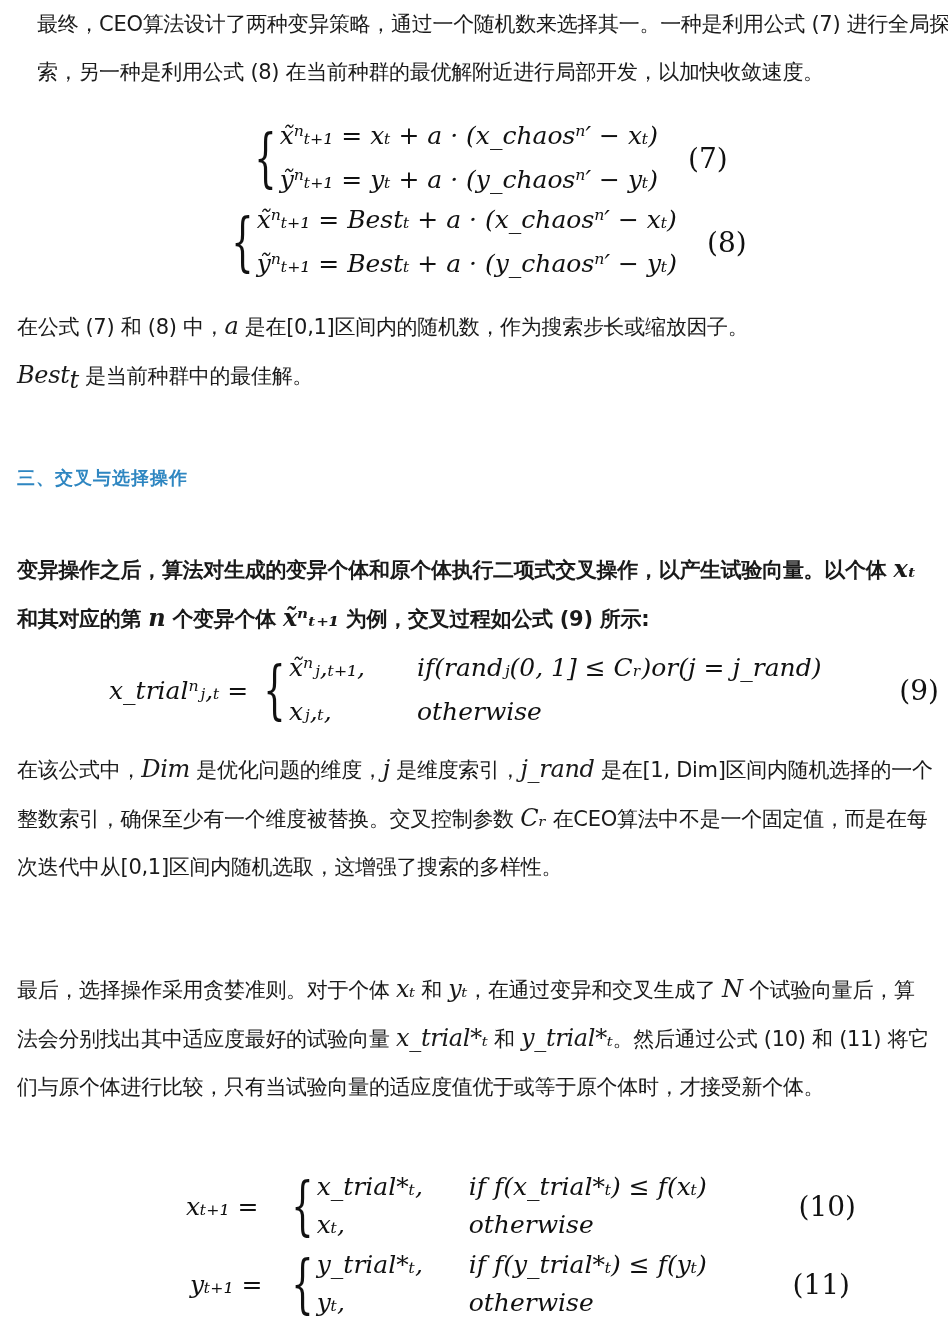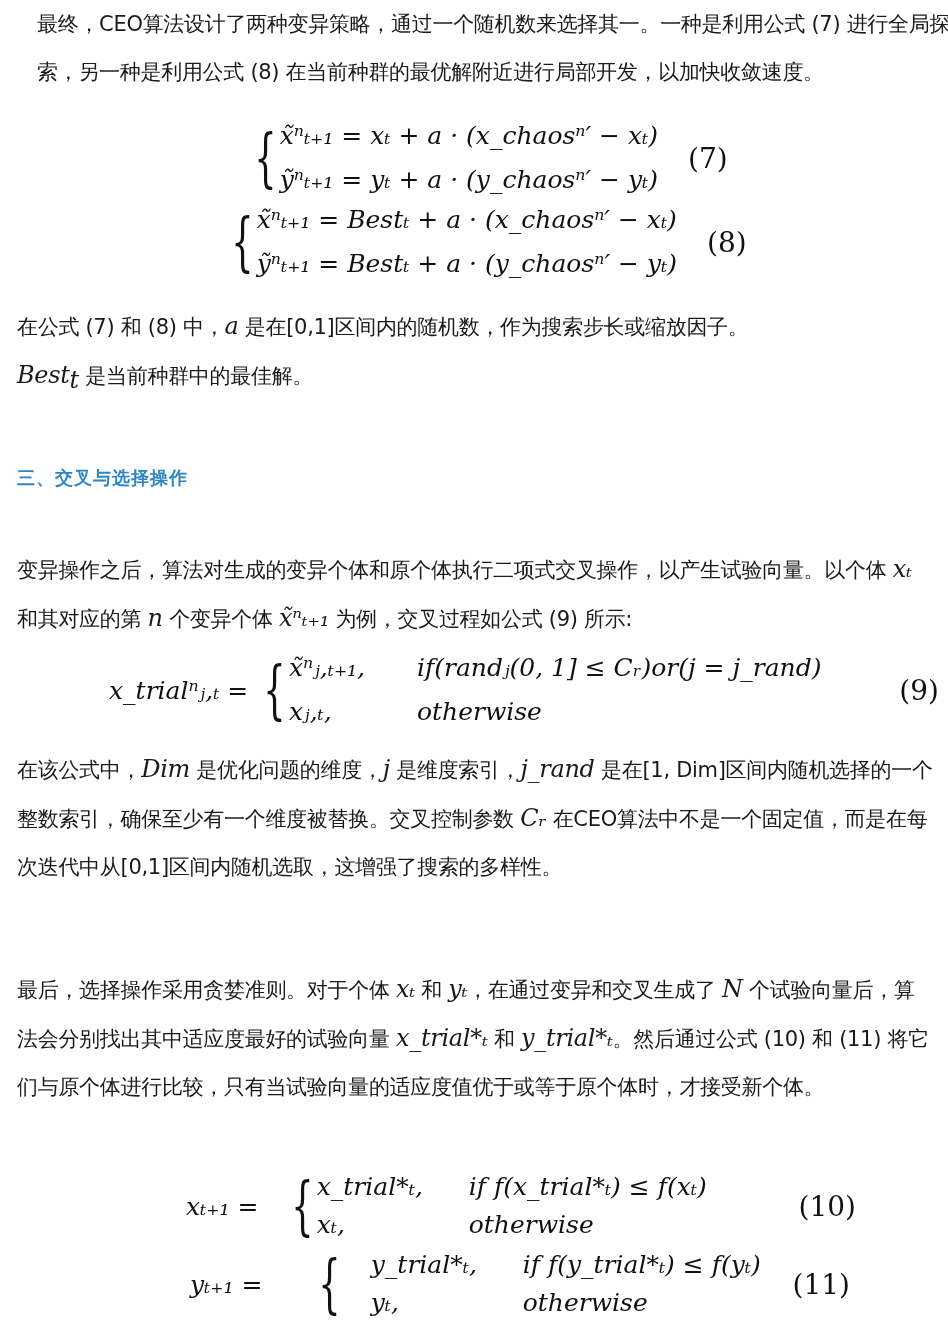--- a/index.html
+++ b/index.html
@@ -58,21 +58,21 @@
   <span class="eqnum" style="margin-left:30px;">(8)</span>
 </div>
 
 <p class="para" style="top:302px;">
   <span>在公式 (7) 和 (8) 中，</span><span class="m">a</span><span> 是在[0,1]区间内的随机数，作为搜索步长或缩放因子。</span><br>
   <span class="m">Best</span><sub class="m">t</sub><span> 是当前种群中的最佳解。</span>
 </p>
 
 <div class="heading">三、交叉与选择操作</div>
 
-<p class="para" style="top:545px;">
+<p class="para" style="top:545px;font-weight:bold;">
   <span>变异操作之后，算法对生成的变异个体和原个体执行二项式交叉操作，以产生试验向量。以个体 </span><span class="m">xₜ</span><span> 和其对应的第 </span><span class="m">n</span><span> 个变异个体 </span><span class="m">x̃ⁿₜ₊₁</span><span> 为例，交叉过程如公式 (9) 所示:</span>
 </p>
 
 <div class="eq" style="left:98px; top:646px; width:830px;margin-left:11px;">
   <span class="lhs">x_trialⁿⱼ,ₜ =</span>
   <span class="brace" style="margin-left:6px;">{</span>
   <div class="cases">
     <span class="row"><span class="cond" style="width:128px;">x̃ⁿⱼ,ₜ₊₁,</span><span>if(randⱼ(0, 1] ≤ Cᵣ)or(j = j_rand)</span></span>
     <span class="row"><span class="cond" style="width:128px;">xⱼ,ₜ,</span><span>otherwise</span></span>
   </div>
@@ -90,21 +90,21 @@
 <div class="eq" style="left:186px; top:1168px; width:670px;justify-content:space-between;">
   <span class="lhs" style="width:90px;">xₜ₊₁ =</span>
   <span class="brace" style="margin-left:6px;">{</span>
   <div class="cases" style="line-height:38px;">
     <span class="row"><span class="cond" style="width:152px;">x_trial*ₜ,</span><span>if f(x_trial*ₜ) ≤ f(xₜ)</span></span>
     <span class="row"><span class="cond" style="width:152px;">xₜ,</span><span>otherwise</span></span>
   </div>
   <span class="eqnum" style="margin-left:auto;">(10)</span>
 </div>
 
-<div class="eq" style="left:190px; top:1246px; width:660px;gap:27px;">
+<div class="eq" style="left:190px; top:1246px; width:660px;">
   <span class="lhs" style="width:86px;">yₜ₊₁ =</span>
   <span class="brace" style="margin-left:6px;">{</span>
   <div class="cases" style="line-height:38px;font-style:italic;">
     <span class="row"><span class="cond" style="width:152px;">y_trial*ₜ,</span><span>if f(y_trial*ₜ) ≤ f(yₜ)</span></span>
     <span class="row"><span class="cond" style="width:152px;">yₜ,</span><span>otherwise</span></span>
   </div>
   <span class="eqnum" style="margin-left:auto;text-align:center;">(11)</span>
 </div>
 
 </body></html>

